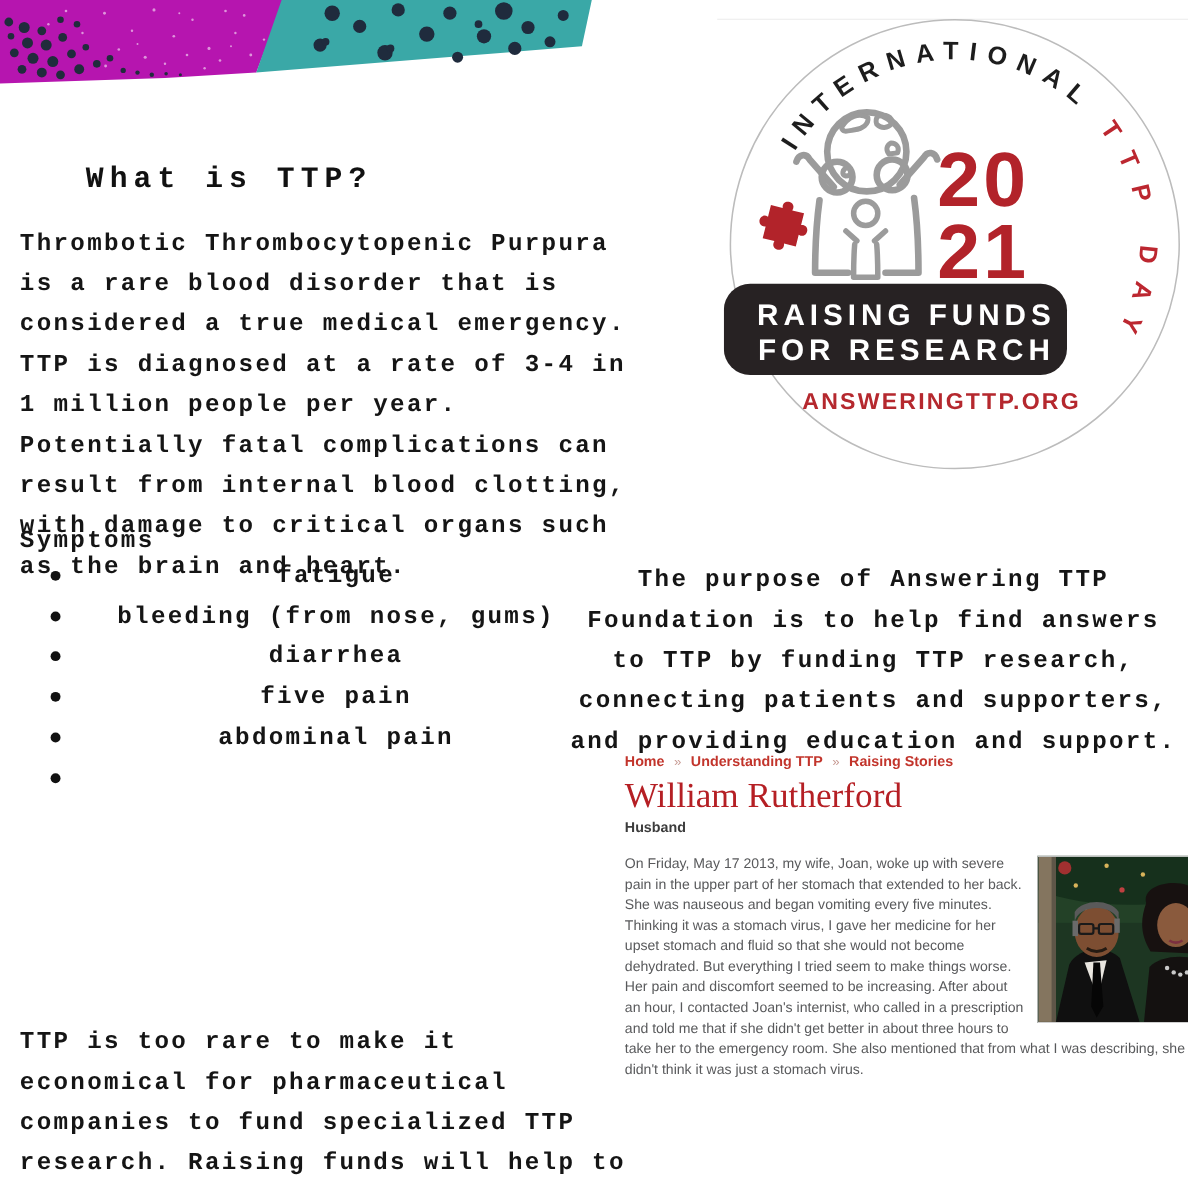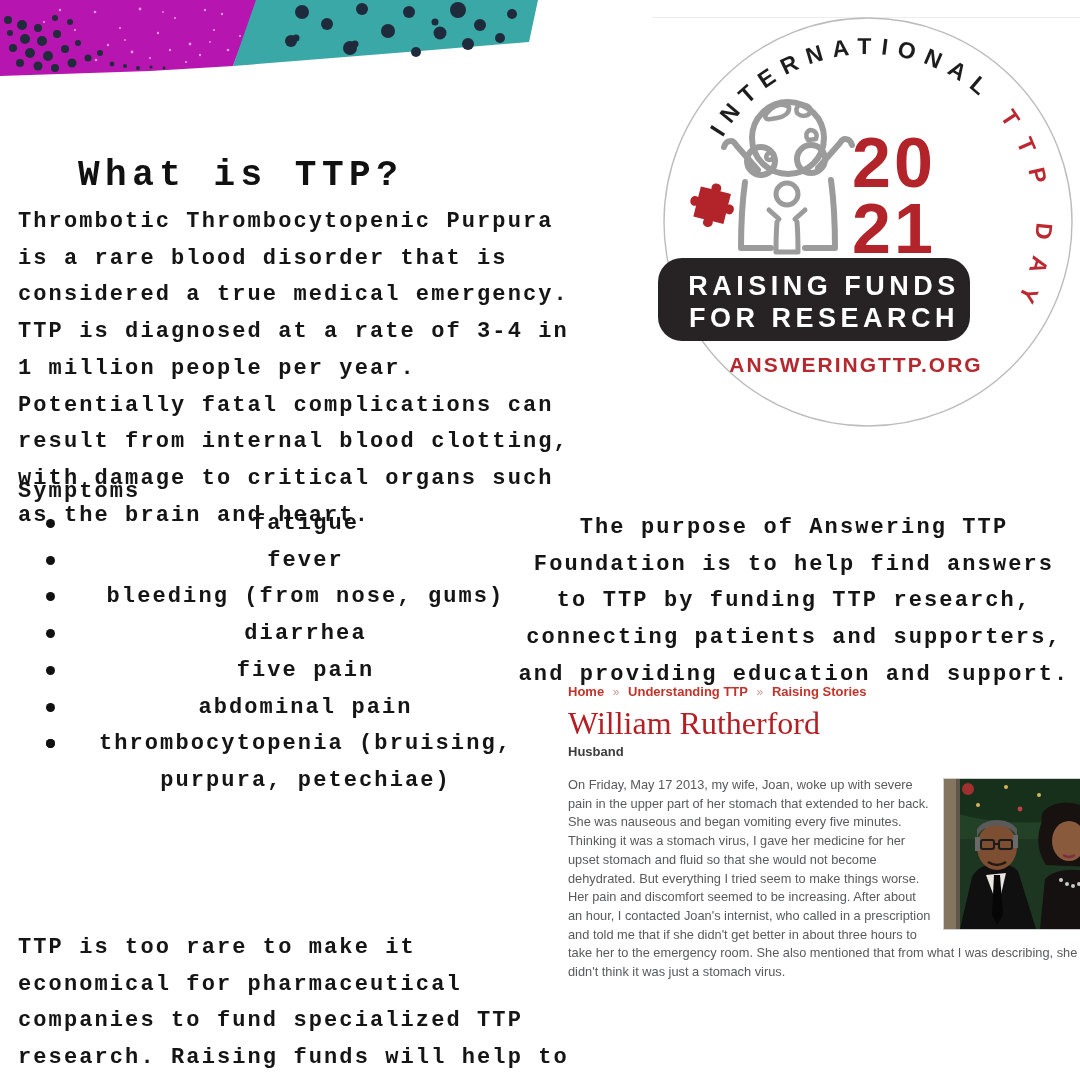--- a/index.html
+++ b/index.html
@@ -8,21 +8,21 @@
     background:#ffffff;font-family:"Liberation Sans",sans-serif;
   }
   
   .typew{
     font-family:"Liberation Mono",monospace;font-weight:700;
     font-size:22px;letter-spacing:2.1px;line-height:36.7px;color:#151515;
   }
   .page-heading{
     position:absolute;left:78px;top:131px;
     font-family:"Liberation Mono",monospace;font-weight:700;
-    font-size:36px;letter-spacing:5.5px;color:#111;white-space:nowrap;
+    font-size:27px;letter-spacing:5.5px;color:#111;white-space:nowrap;
   }
   .intro{position:absolute;left:18px;top:182px;width:552px;}
   .symptoms-label{position:absolute;left:18px;top:474px;}
   .symptom-list{
     position:absolute;left:46px;top:506px;width:500px;margin:0;padding:0;text-align:center;
   }
   .symptom-list li{list-style:none;position:relative;padding-left:19px;}
   .symptom-list li .dot{
     position:absolute;left:0;top:13px;width:9px;height:9px;border-radius:50%;
     background:#111;
@@ -139,27 +139,25 @@
 </svg>
 
 <h1 class="page-heading">What is TTP?</h1>
 
 <p class="typew intro">Thrombotic Thrombocytopenic Purpura is a rare blood disorder that is considered a true medical emergency. TTP is diagnosed at a rate of 3-4 in 1 million people per year. Potentially fatal complications can result from internal blood clotting, with damage to critical organs such as the brain and heart.</p>
 
 <div class="typew symptoms-label">Symptoms</div>
 
 <ul class="typew symptom-list">
   <li><span class="dot"></span><span>fatigue</span></li>
-  <li><span class="dot"></span><span>fever</span></li>
   <li><span class="dot"></span><span>bleeding (from nose, gums)</span></li>
   <li><span class="dot"></span><span>diarrhea</span></li>
   <li><span class="dot"></span><span>five pain</span></li>
   <li><span class="dot"></span><span>abdominal pain</span></li>
   <li><span class="dot"></span></li>
-  <li><span class="dot"></span><span>thrombocytopenia (bruising, purpura, petechiae)</span></li>
 </ul>
 
 <p class="typew outro">TTP is too rare to make it economical for pharmaceutical companies to fund specialized TTP research. Raising funds will help to speed early detection of a TTP crisis.</p>
 
 <p class="typew purpose">The purpose of Answering TTP Foundation is to help find answers to TTP by funding TTP research, connecting patients and supporters, and providing education and support.</p>
 
 <div class="hairline"></div>
 <svg class="badge" viewBox="0 0 424 424">
   <circle cx="210" cy="208" r="204" fill="#ffffff" stroke="#bcbcbc" stroke-width="1.4"></circle>
   <defs>

